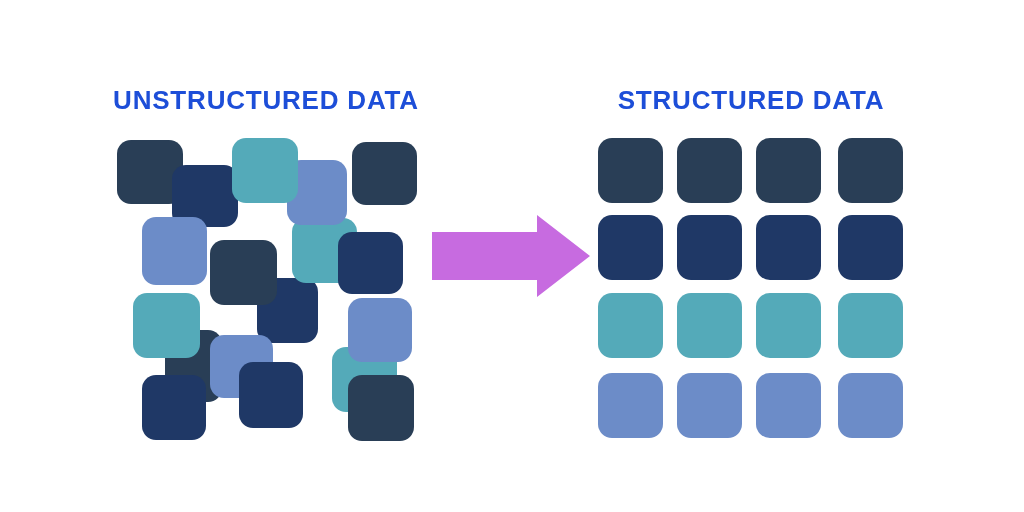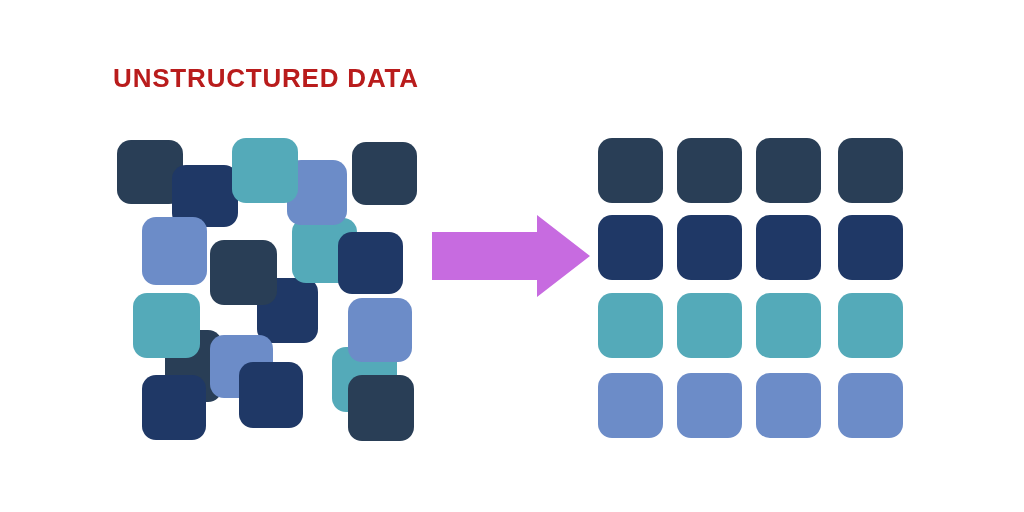--- a/index.html
+++ b/index.html
@@ -9,25 +9,25 @@
   }
   .canvas {
     position: relative;
     width: 1024px;
     height: 512px;
     background: #ffffff;
     overflow: hidden;
   }
   .section-title {
     position: absolute;
-    top: 63px;
+    top: 85px;
     font-size: 26px;
     font-weight: 700;
     letter-spacing: 0.8px;
-    color: #b91c1c;
+    color: #1d4ed8;
     text-align: center;
     white-space: nowrap;
     transform: translateX(-50%);
   }
   #title-left  { left: 266px; }
   #title-right { left: 751px; }
   .sq {
     position: absolute;
     border-radius: 14px;
   }
@@ -39,20 +39,21 @@
     height: 82px;
   }
 </style>
 </head>
 <body>
 
 <div class="canvas">
 
   <div id="title-left" class="section-title">UNSTRUCTURED DATA</div>
 
+  <div id="title-right" class="section-title">STRUCTURED DATA</div>
 
   <div id="unstructured-cluster">
       <div class="sq" style="left: 117px; top: 140px; width: 66px; height: 64px; background: rgb(41, 62, 86);"></div>
       <div class="sq" style="left: 172px; top: 165px; width: 66px; height: 62px; background: rgb(31, 56, 102);"></div>
       <div class="sq" style="left: 257px; top: 278px; width: 61px; height: 65px; background: rgb(31, 56, 102);"></div>
       <div class="sq" style="left: 292px; top: 218px; width: 65px; height: 65px; background: rgb(84, 170, 185);"></div>
       <div class="sq" style="left: 287px; top: 160px; width: 60px; height: 65px; background: rgb(108, 140, 200);"></div>
       <div class="sq" style="left: 232px; top: 138px; width: 66px; height: 65px; background: rgb(84, 170, 185);"></div>
       <div class="sq" style="left: 352px; top: 142px; width: 65px; height: 63px; background: rgb(41, 62, 86);"></div>
       <div class="sq" style="left: 142px; top: 217px; width: 65px; height: 68px; background: rgb(108, 140, 200);"></div>

